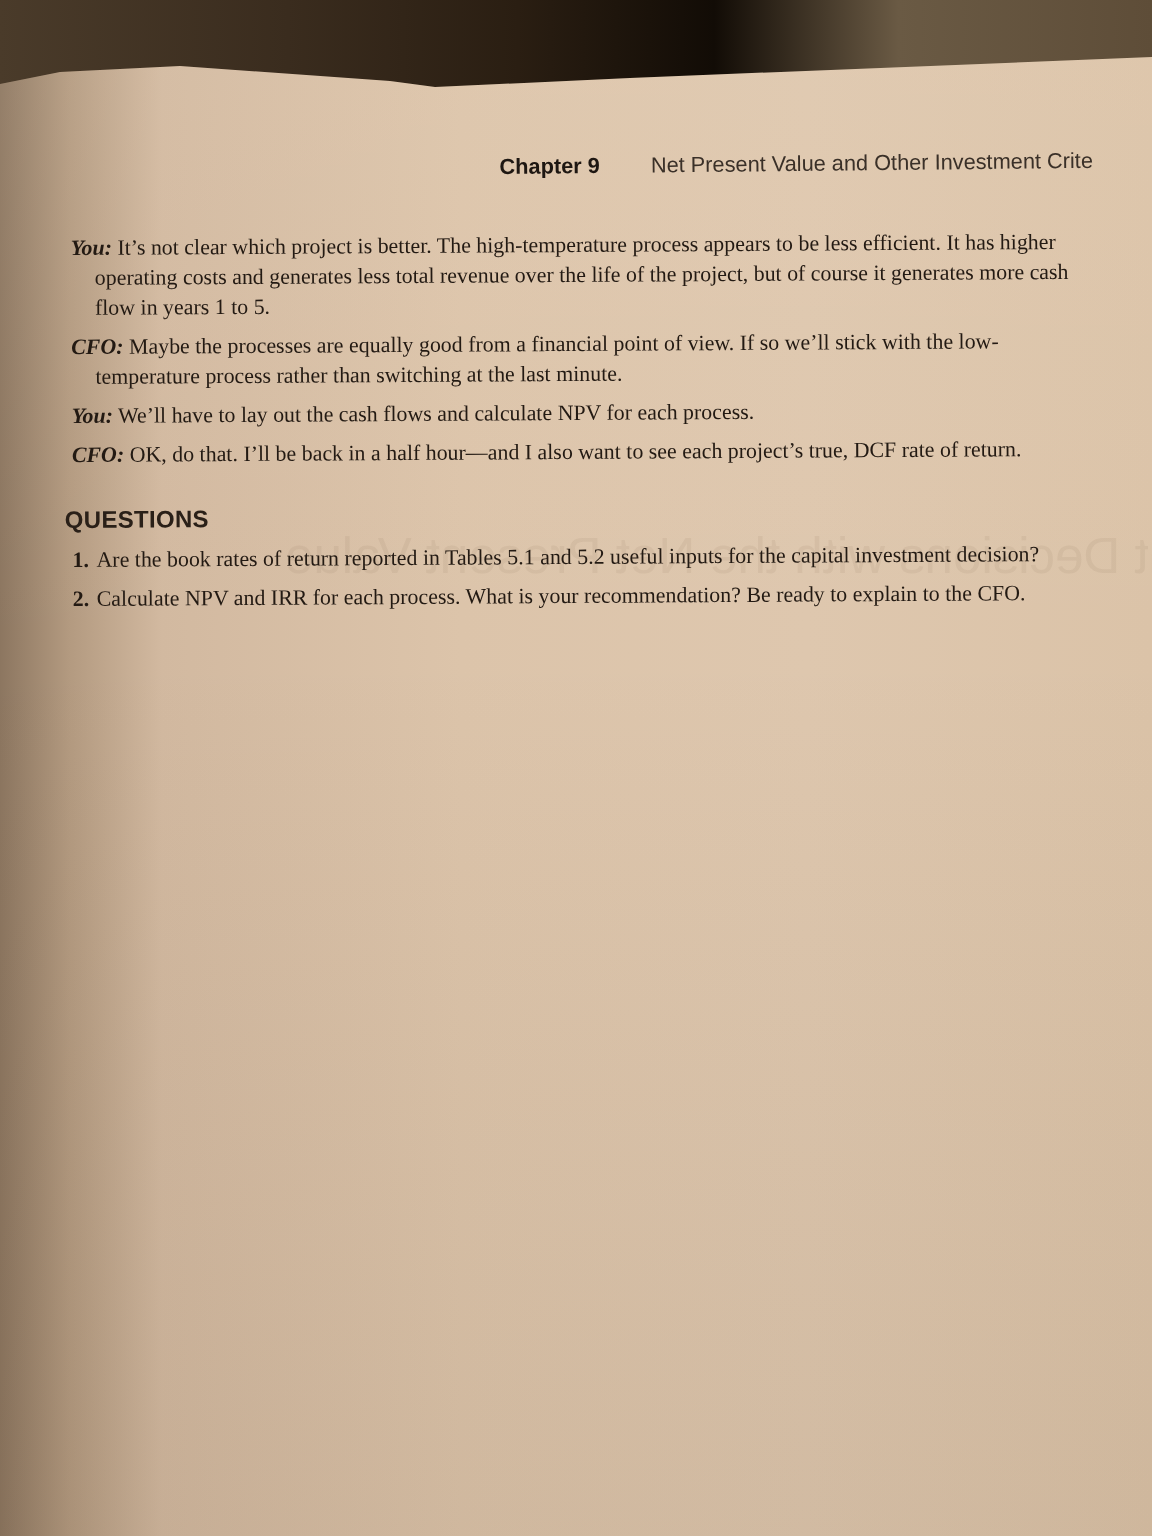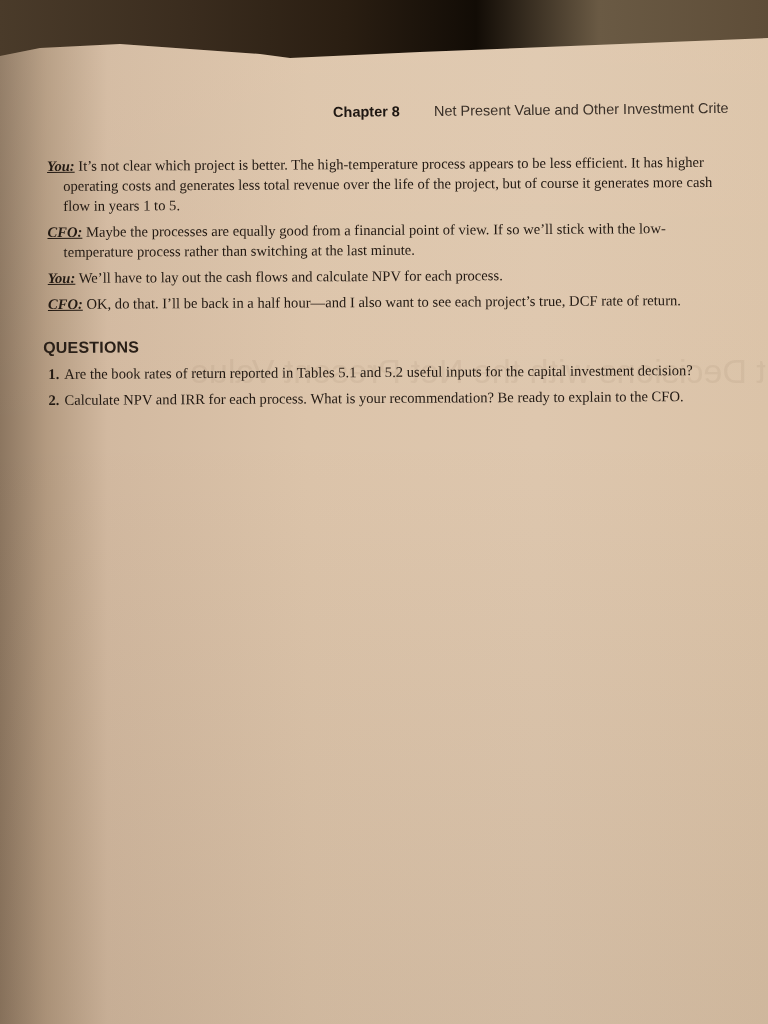--- a/index.html
+++ b/index.html
@@ -27,21 +27,21 @@
     transform: rotate(-0.6deg); transform-origin: left center;
   }
   .running-head .chap { font-weight: bold; color: #1e1712; margin-right: 30px; }
   .running-head .title { color: #3a3028; }
   .content {
     position: absolute; left: 47px; top: 156px; width: 680px;
     color: #231a13; font-size: 14.6px; line-height: 20px;
     transform: rotate(-0.35deg); transform-origin: left top;
   }
   .para { margin: 0 0 6px 0; padding-left: 16px; text-indent: -16px; }
-  .speaker { font-style: italic; font-weight: bold; text-decoration: underline; }
+  .speaker { font-style: italic; font-weight: bold; }
   .q-head {
     font-family: "Liberation Sans", sans-serif; font-weight: bold; font-size: 16px;
     color: #2a2018; margin: 24px 0 6px -5px; letter-spacing: 0.2px;
   }
   .q-item { margin: 0 0 6px 0; padding-left: 16px; text-indent: -16px; position: relative; left: 0; }
   .q-num { font-weight: bold; display: inline-block; width: 16px; text-indent: 0; }
   .ghost {
     position: absolute; left: 190px; top: 352px; white-space: nowrap;
     font-family: "Liberation Sans", sans-serif; font-size: 34px; color: rgba(150,120,95,0.12);
     transform: scaleX(-1); pointer-events: none;
@@ -50,21 +50,21 @@
 </head>
 <body>
 
 <div class="backdrop"></div>
 
 <div class="page"></div>
 
 <div class="ghost">Making Investment Decisions with the Net Present Value</div>
 
 <div class="running-head">
-  <span class="chap">Chapter 8</span>
+  <span class="chap">Chapter 9</span>
   <span class="title">Net Present Value and Other Investment Crite</span>
 </div>
 
 <div class="content">
   <p class="para">
     <span class="speaker">You:</span>
     <span>It’s not clear which project is better. The high-temperature process appears to be less efficient. It has higher operating costs and generates less total revenue over the life of the project, but of course it generates more cash flow in years 1 to 5.</span>
   </p>
   <p class="para">
     <span class="speaker">CFO:</span>

